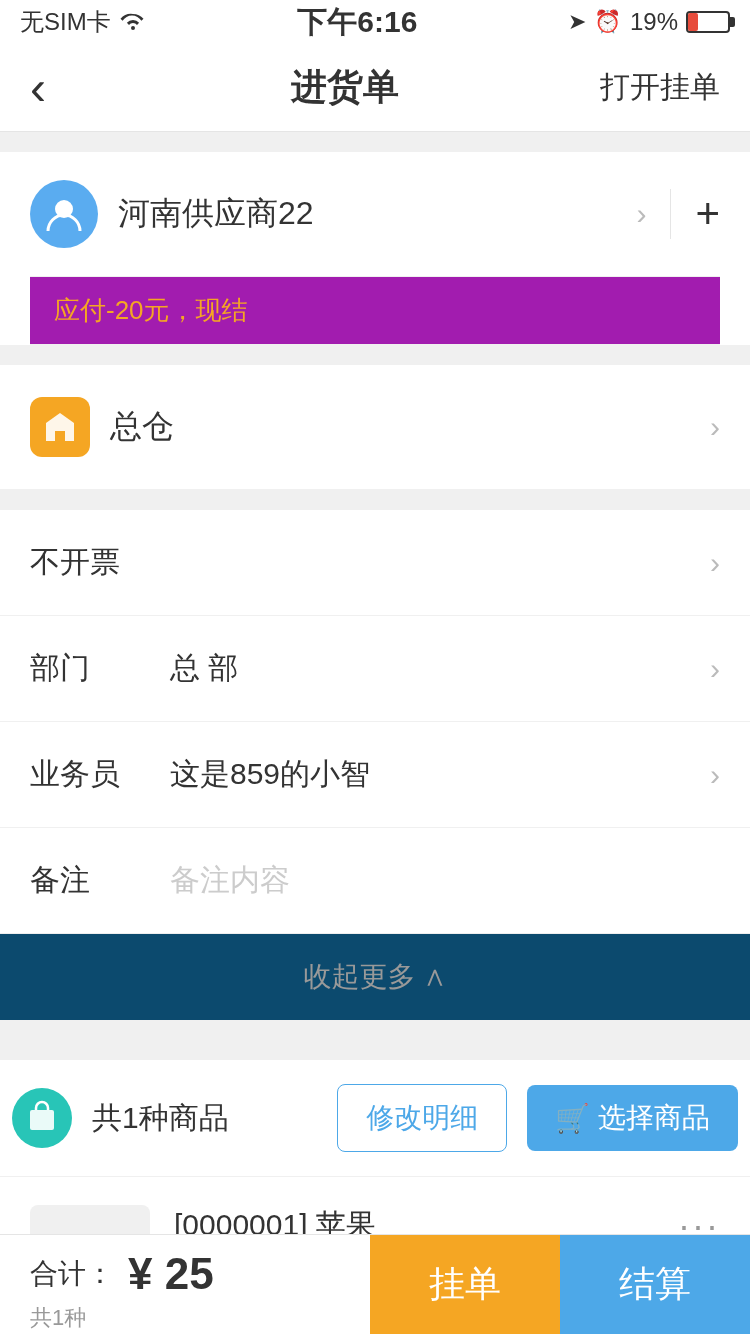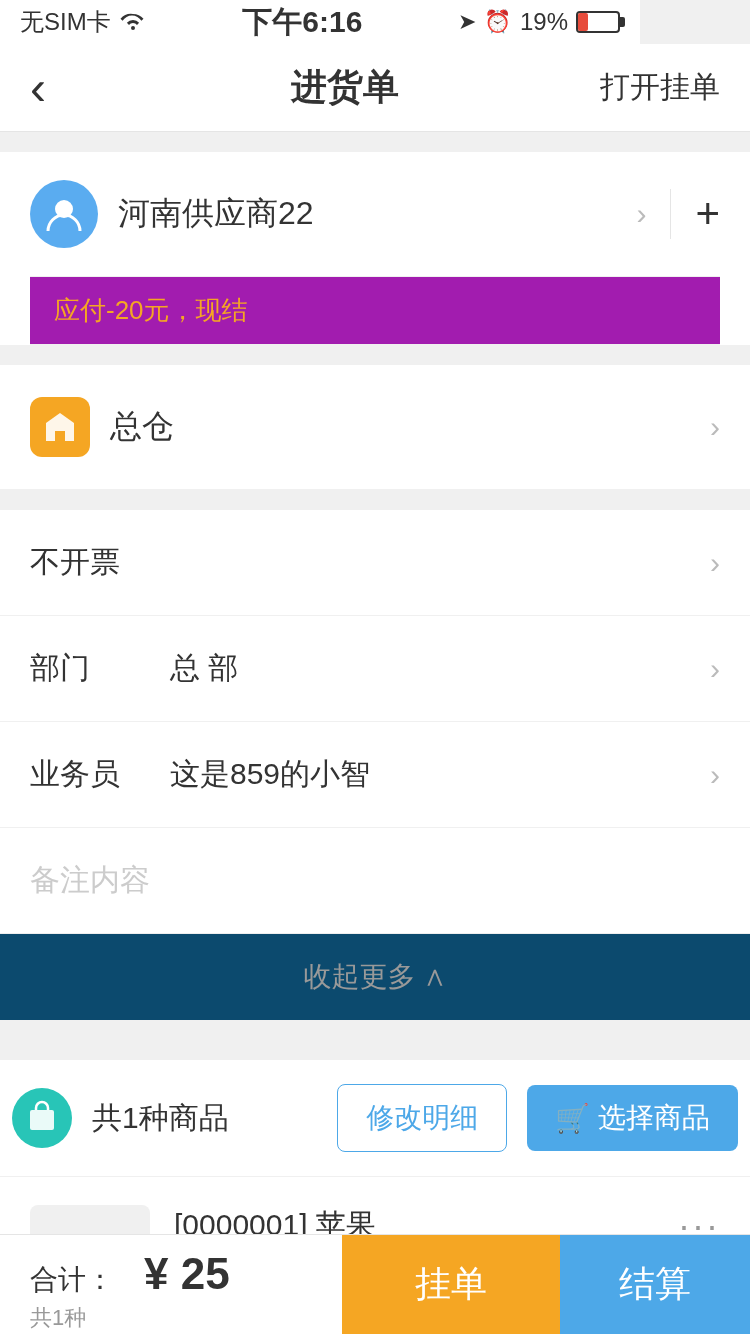--- a/index.html
+++ b/index.html
@@ -8,21 +8,21 @@
       width: 750px;
       min-height: 1334px;
       font-family: -apple-system, "PingFang SC", "Helvetica Neue", sans-serif;
       background: #f0f0f0;
       font-size: 28px;
       color: #333;
     }
 
     
     .status-bar {
-      width: 640px;
+      width: 750px;
       height: 44px;
       background: #fff;
       display: flex;
       align-items: center;
       justify-content: space-between;
       padding: 0 20px;
       font-size: 24px;
       color: #333;
     }
     .status-left { display: flex; align-items: center; gap: 8px; }
@@ -314,21 +314,21 @@
       font-weight: 600;
       color: #333;
     }
     .total-count {
       font-size: 22px;
       color: #999;
       margin-top: 4px;
     }
     .total-info { display: flex; flex-direction: column; }
     .btn-pending {
-      width: 218px;
+      width: 190px;
       background: #F5A623;
       color: #fff;
       font-size: 36px;
       border: none;
       cursor: pointer;
       display: flex;
       align-items: center;
       justify-content: center;
     }
     .btn-checkout {
@@ -416,20 +416,21 @@
     <span class="form-label">部门</span>
     <span class="form-value">总 部</span>
     <span class="chevron-icon">›</span>
   </div>
   <div class="form-row">
     <span class="form-label">业务员</span>
     <span class="form-value">这是859的小智</span>
     <span class="chevron-icon">›</span>
   </div>
   <div class="form-row">
+    <span class="form-label">备注</span>
     <span class="form-value form-placeholder">备注内容</span>
   </div>
 </div>
 
 <div class="collapse-toggle">
   <span>收起更多 ∧</span>
 </div>
 
 <div class="section-divider"></div>
 
@@ -473,21 +474,21 @@
       <span> = </span>
       <span class="highlight">¥25</span>
     </div>
   </div>
   <span class="product-more">···</span>
 </div>
 
 <div class="bottom-bar">
   <div class="bottom-total">
     <div class="total-info">
-      <div style="display:flex; align-items:flex-end; gap:20px;margin-top:12px;">
+      <div style="display:flex; align-items:center; gap:4px;margin-top:12px;">
         <span class="total-label">合计：</span>
         <span class="total-amount">¥ 25</span>
       </div>
       <span class="total-count">共1种</span>
     </div>
   </div>
   <button class="btn-pending">挂单</button>
   <button class="btn-checkout">结算</button>
 </div>
 

